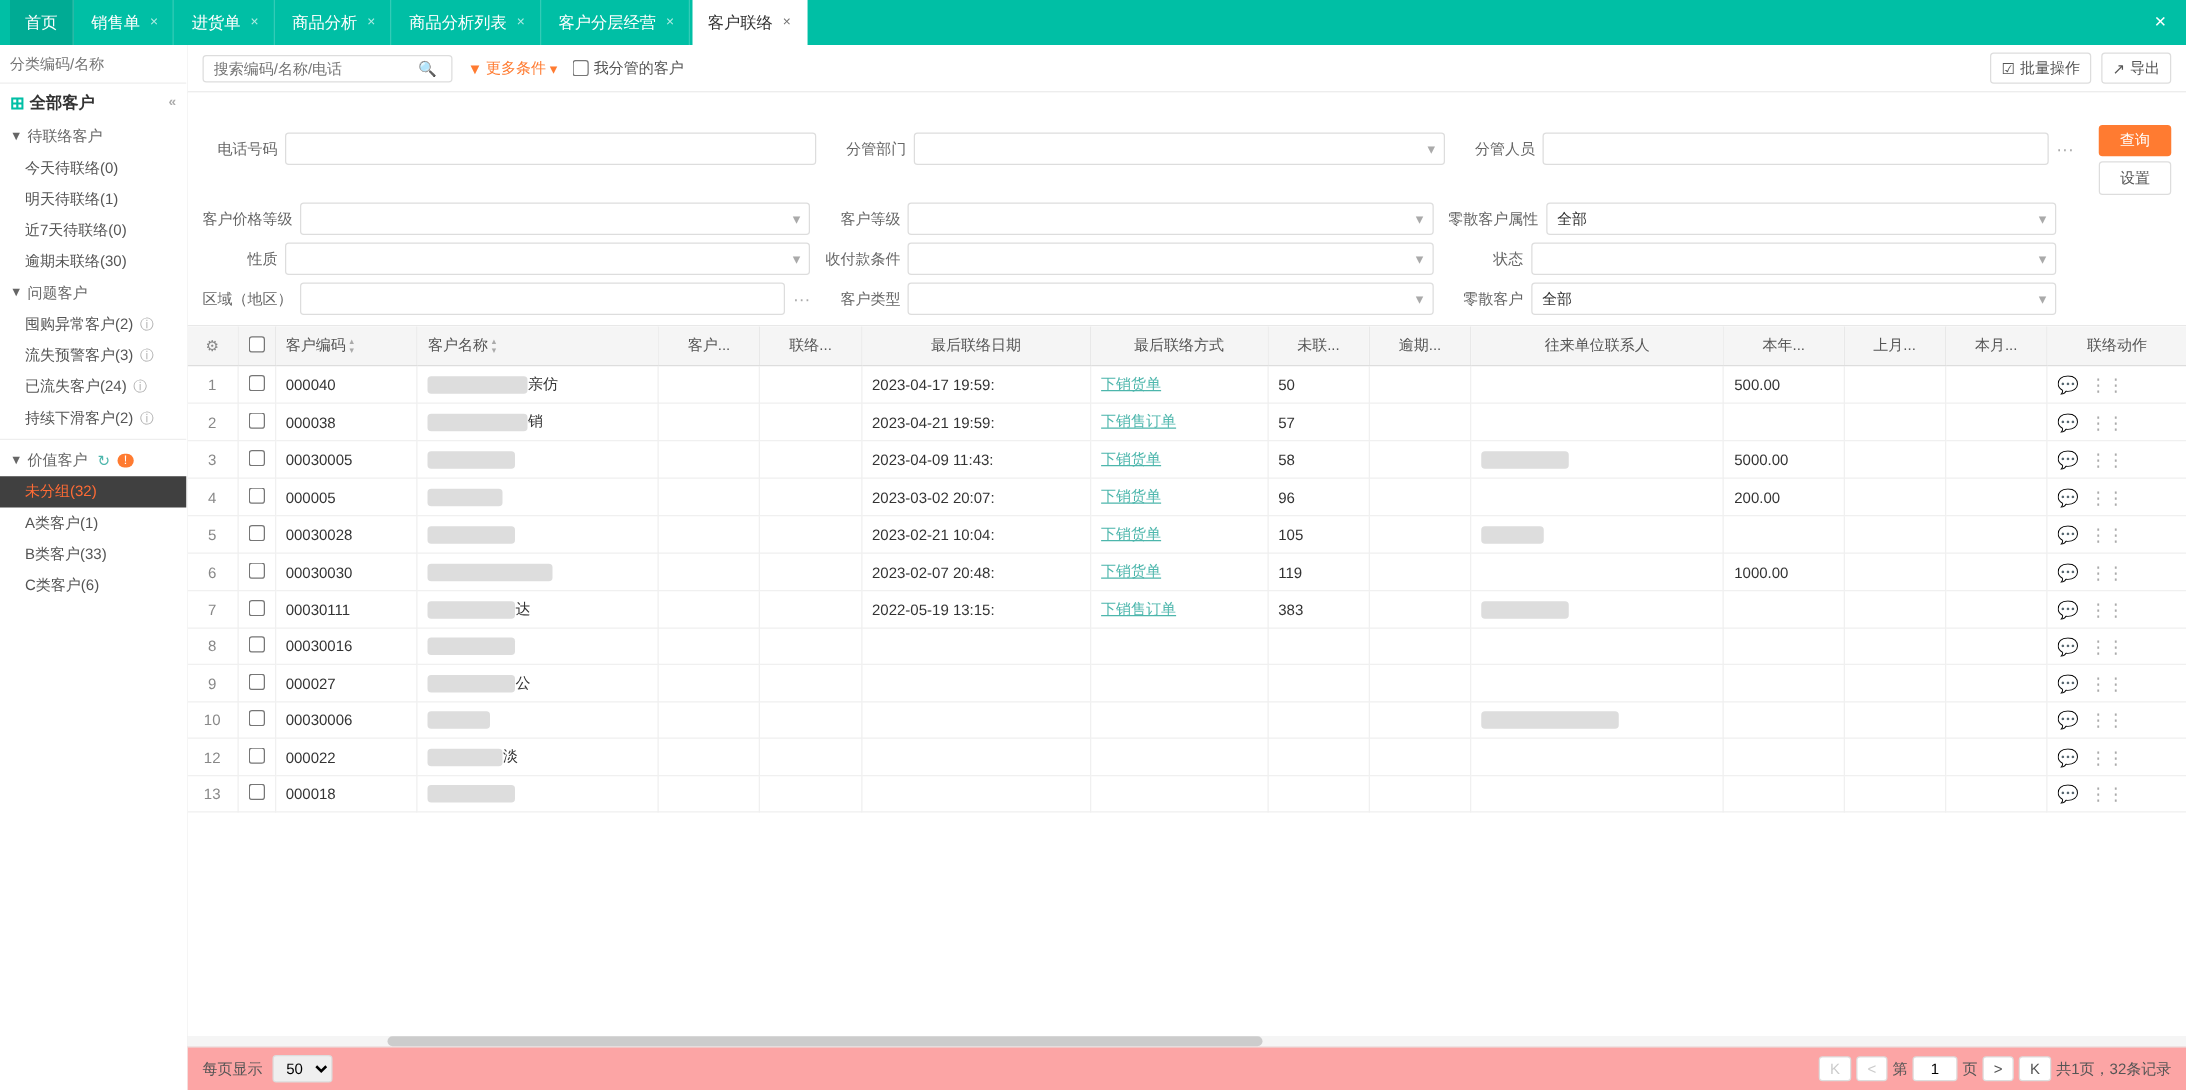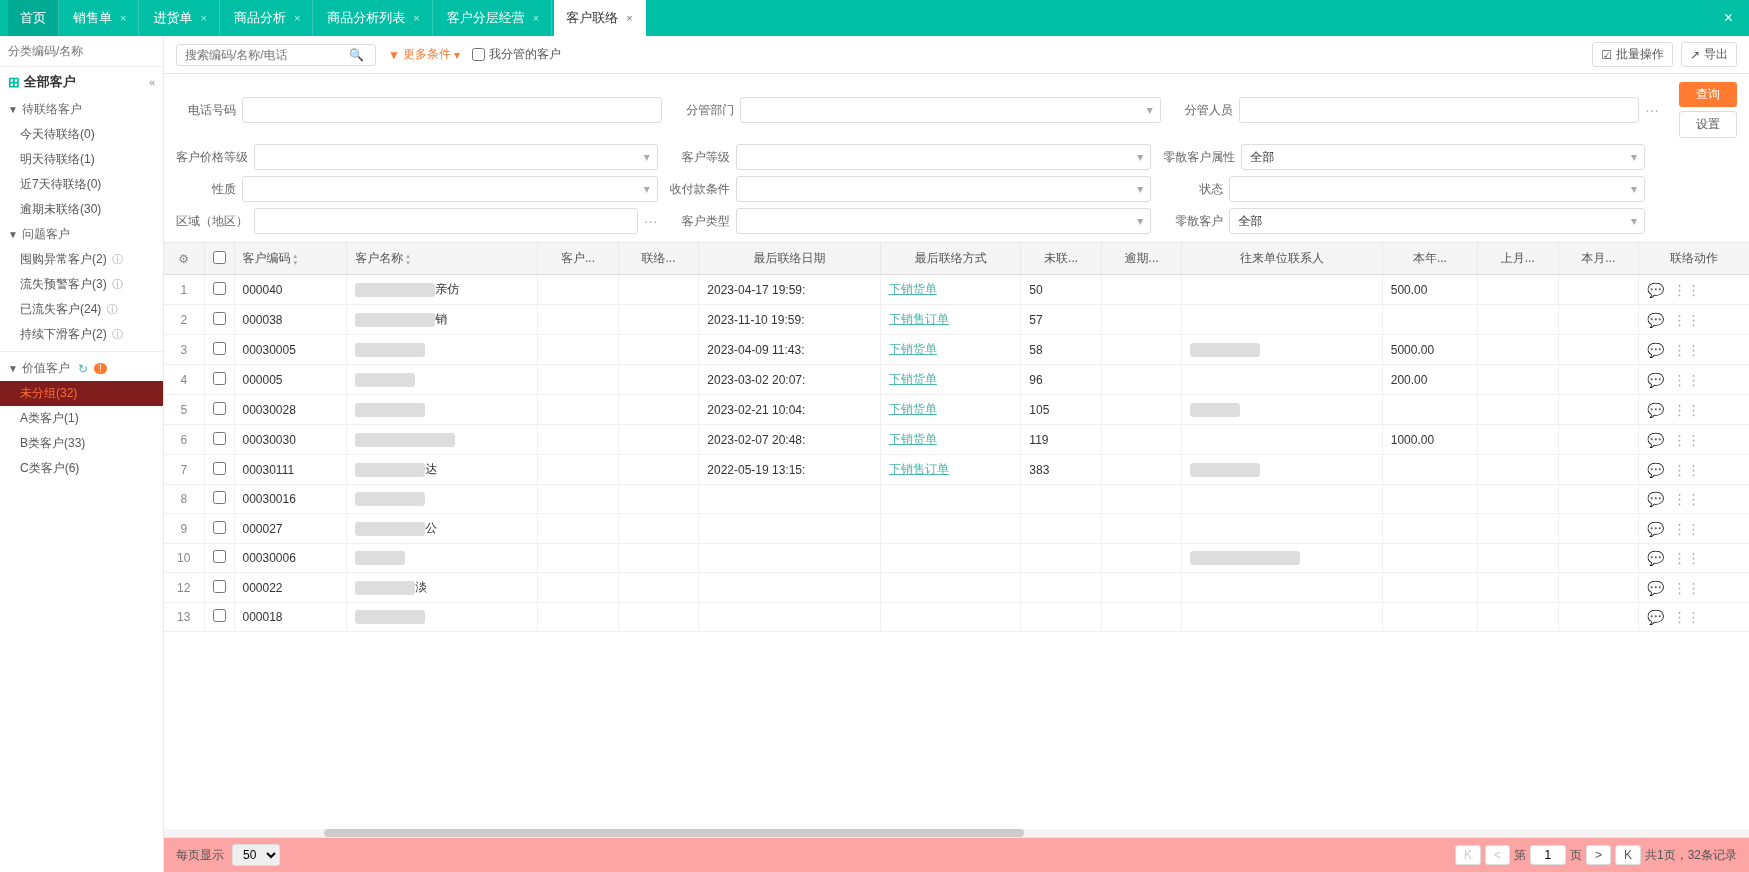--- a/index.html
+++ b/index.html
@@ -39,21 +39,21 @@
 
     
     .main-layout {
       display: flex;
       height: calc(100vh - 36px);
       overflow: hidden;
     }
 
     
     .sidebar {
-      width: 164px;
+      width: 150px;
       background: #fff;
       border-right: 1px solid #e8e8e8;
       display: flex;
       flex-direction: column;
       flex-shrink: 0;
       overflow-y: auto;
     }
     .sidebar-search {
       display: flex;
       align-items: center;
@@ -95,21 +95,21 @@
       gap: 4px;
     }
     .sidebar-group-title .arrow { font-size: 10px; }
 
     .sidebar-item {
       padding: 4px 8px 4px 20px;
       color: #555;
       font-size: 12px;
       cursor: pointer;
     }
-    .sidebar-item.active { background: #7f1d1d; color: #ff6b35; }
+    .sidebar-item.active { background: #404040; color: #ff6b35; }
 
     .sidebar-divider { height: 1px; background: #eee; margin: 4px 0; }
 
     
     .content-area {
       flex: 1;
       display: flex;
       flex-direction: column;
       overflow: hidden;
       background: #f5f5f5;
@@ -235,20 +235,21 @@
       position: absolute;
       right: 8px;
       color: #aaa;
       pointer-events: none;
     }
     .filter-actions {
       display: flex;
       flex-direction: column;
       gap: 4px;
       margin-left: 8px;
+      margin-top: 18px;
     }
     .btn-query {
       background: #ff7b31;
       color: #fff;
       border: none;
       border-radius: 3px;
       padding: 4px 16px;
       cursor: pointer;
       font-size: 12px;
     }
@@ -683,21 +684,21 @@
                 </div>
               </td>
             </tr>
             <tr>
               <td class="col-num">2</td>
               <td class="col-cb"><input type="checkbox" style=""></td>
               <td>000038</td>
               <td><span class="blurred" style="width: 80px;"></span>销</td>
               <td></td>
               <td></td>
-              <td>2023-11-10 19:59:</td>
+              <td>2023-04-21 19:59:</td>
               <td><span class="link-text">下销售订单</span></td>
               <td>57</td>
               <td></td>
               <td></td>
               <td></td>
               <td></td>
               <td></td>
               <td>
                 <div class="action-icons">
                   <span class="action-icon">💬</span>

